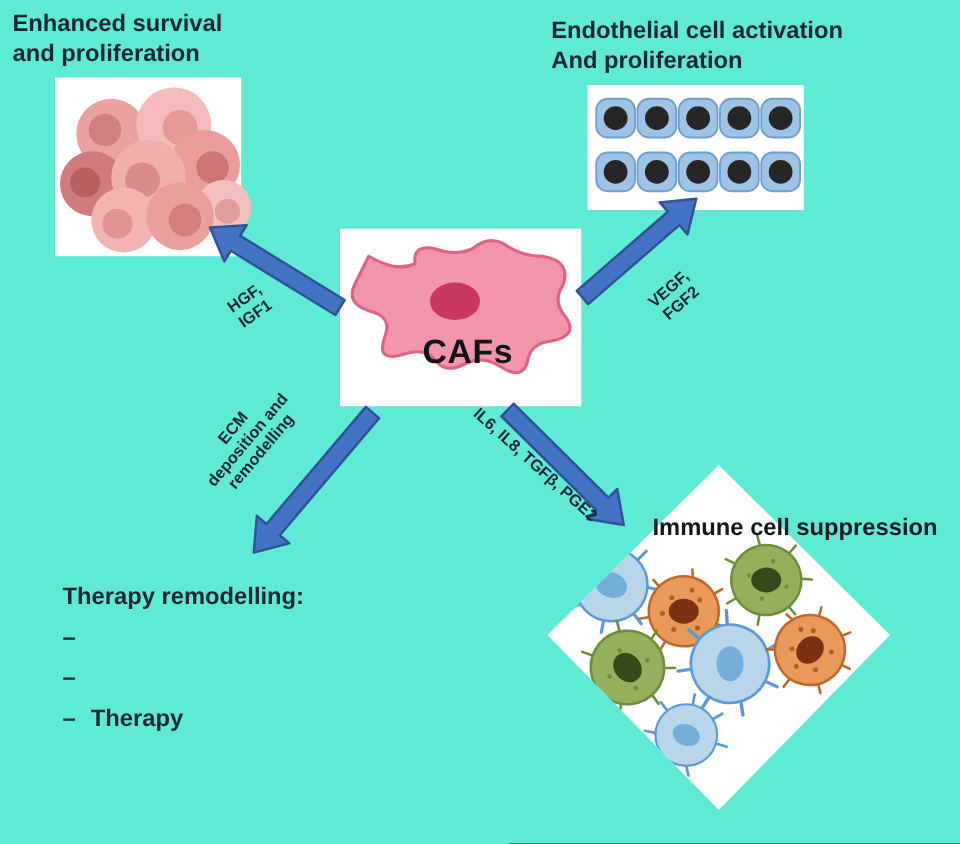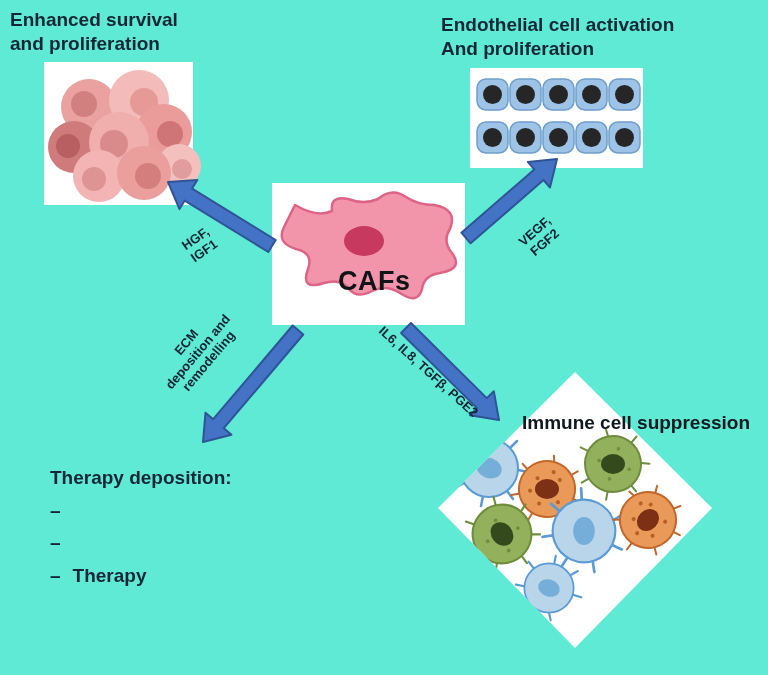--- a/index.html
+++ b/index.html
@@ -138,21 +138,21 @@
   <div class="txt heading dark-on-black" style="left:441px;top:13px;">
     <div>Endothelial cell activation</div>
     <div>And proliferation</div>
   </div>
 
   <div class="txt caf-label" style="left:338px;top:266px;text-align:right;">CAFs</div>
 
   <div class="txt immune-heading" style="left:522px;top:388px;margin-top:24px;">Immune cell suppression</div>
 
   <div class="txt list dark-on-black" style="left:50px;top:462px;">
-    <div>Therapy deposition:</div>
+    <div>Therapy remodelling:</div>
     <div class="item">
       <span>–</span>
     </div>
     <div class="item">
       <span>–</span>
     </div>
     <div class="item">
       <span>–</span>
       <span>Therapy</span>
     </div>

